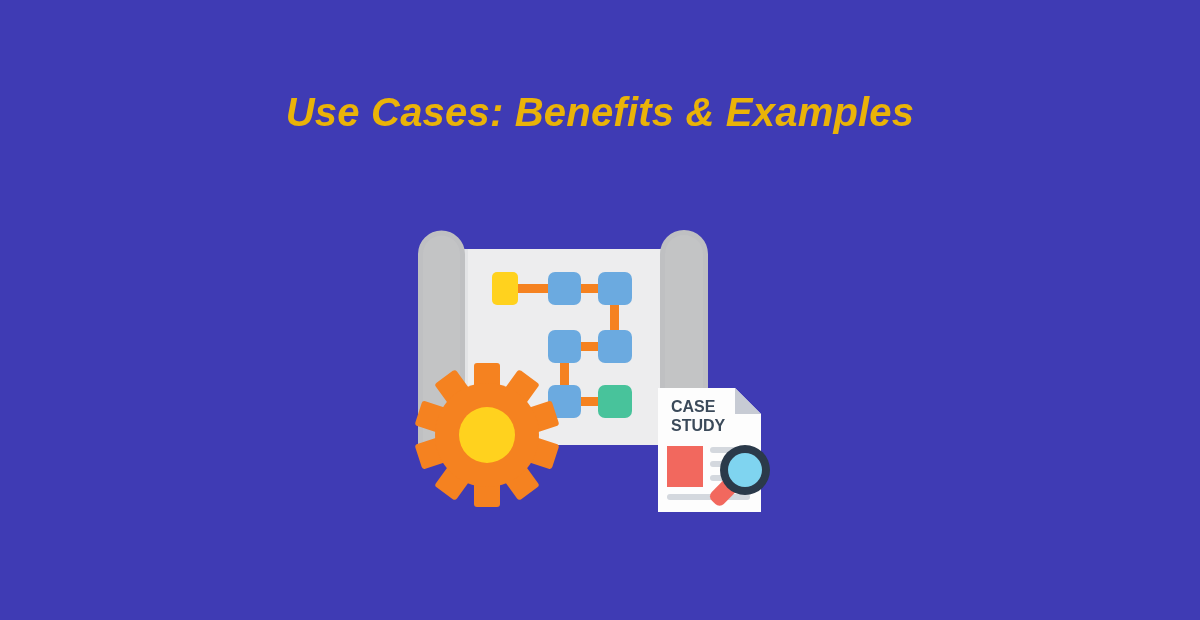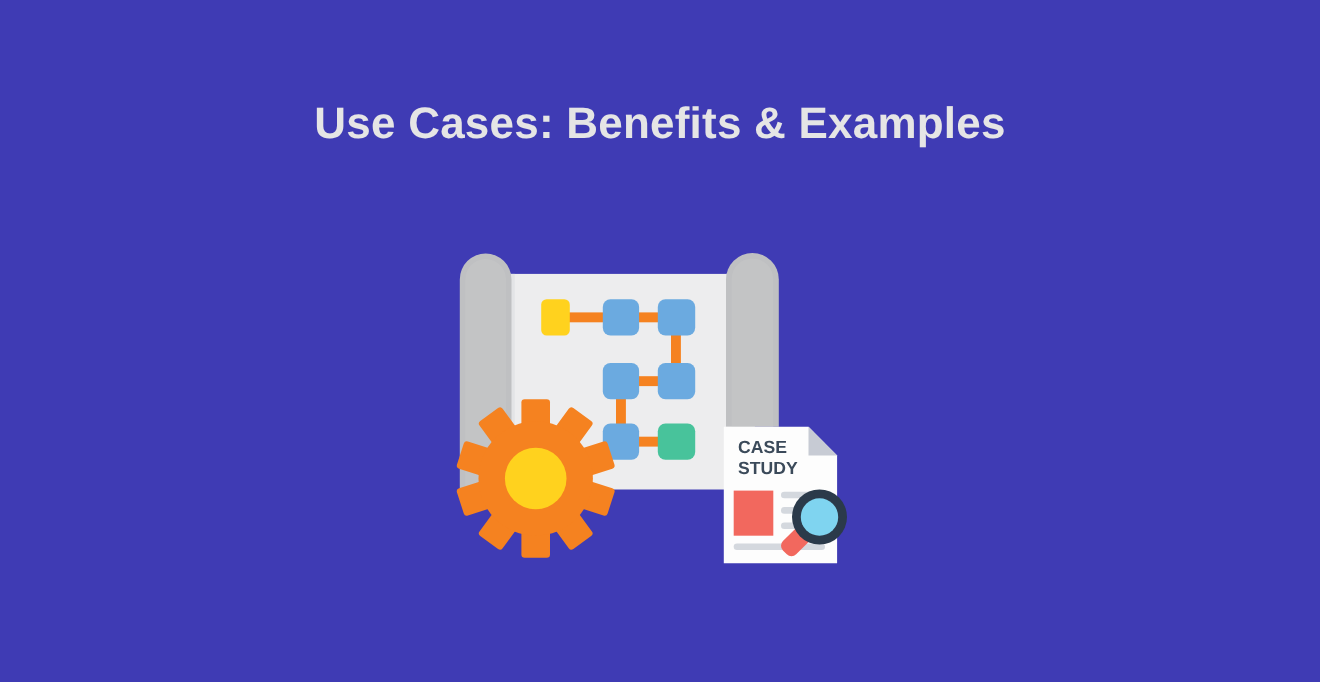--- a/index.html
+++ b/index.html
@@ -35,21 +35,21 @@
     top: 0;
     width: 1200px;
     height: 620px;
   }
 </style>
 </head>
 <body>
 
 <div id="canvas" style="background: rgb(63, 59, 180);">
 
-  <div id="banner-title" style="color: #e5e5e5;">Use Cases: Benefits &amp; Examples</div>
+  <div id="banner-title" style="color: #eab308; font-style: italic;">Use Cases: Benefits &amp; Examples</div>
 
   <svg id="illustration" viewBox="0 0 1200 620" xmlns="http://www.w3.org/2000/svg">
 
     <g>
 
       <rect x="442" y="249" width="244" height="196" fill="#ededee"></rect>
 
       <rect x="442" y="249" width="26" height="196" fill="#e3e4e6"></rect>
       <rect x="660" y="249" width="26" height="196" fill="#e3e4e6"></rect>
 

